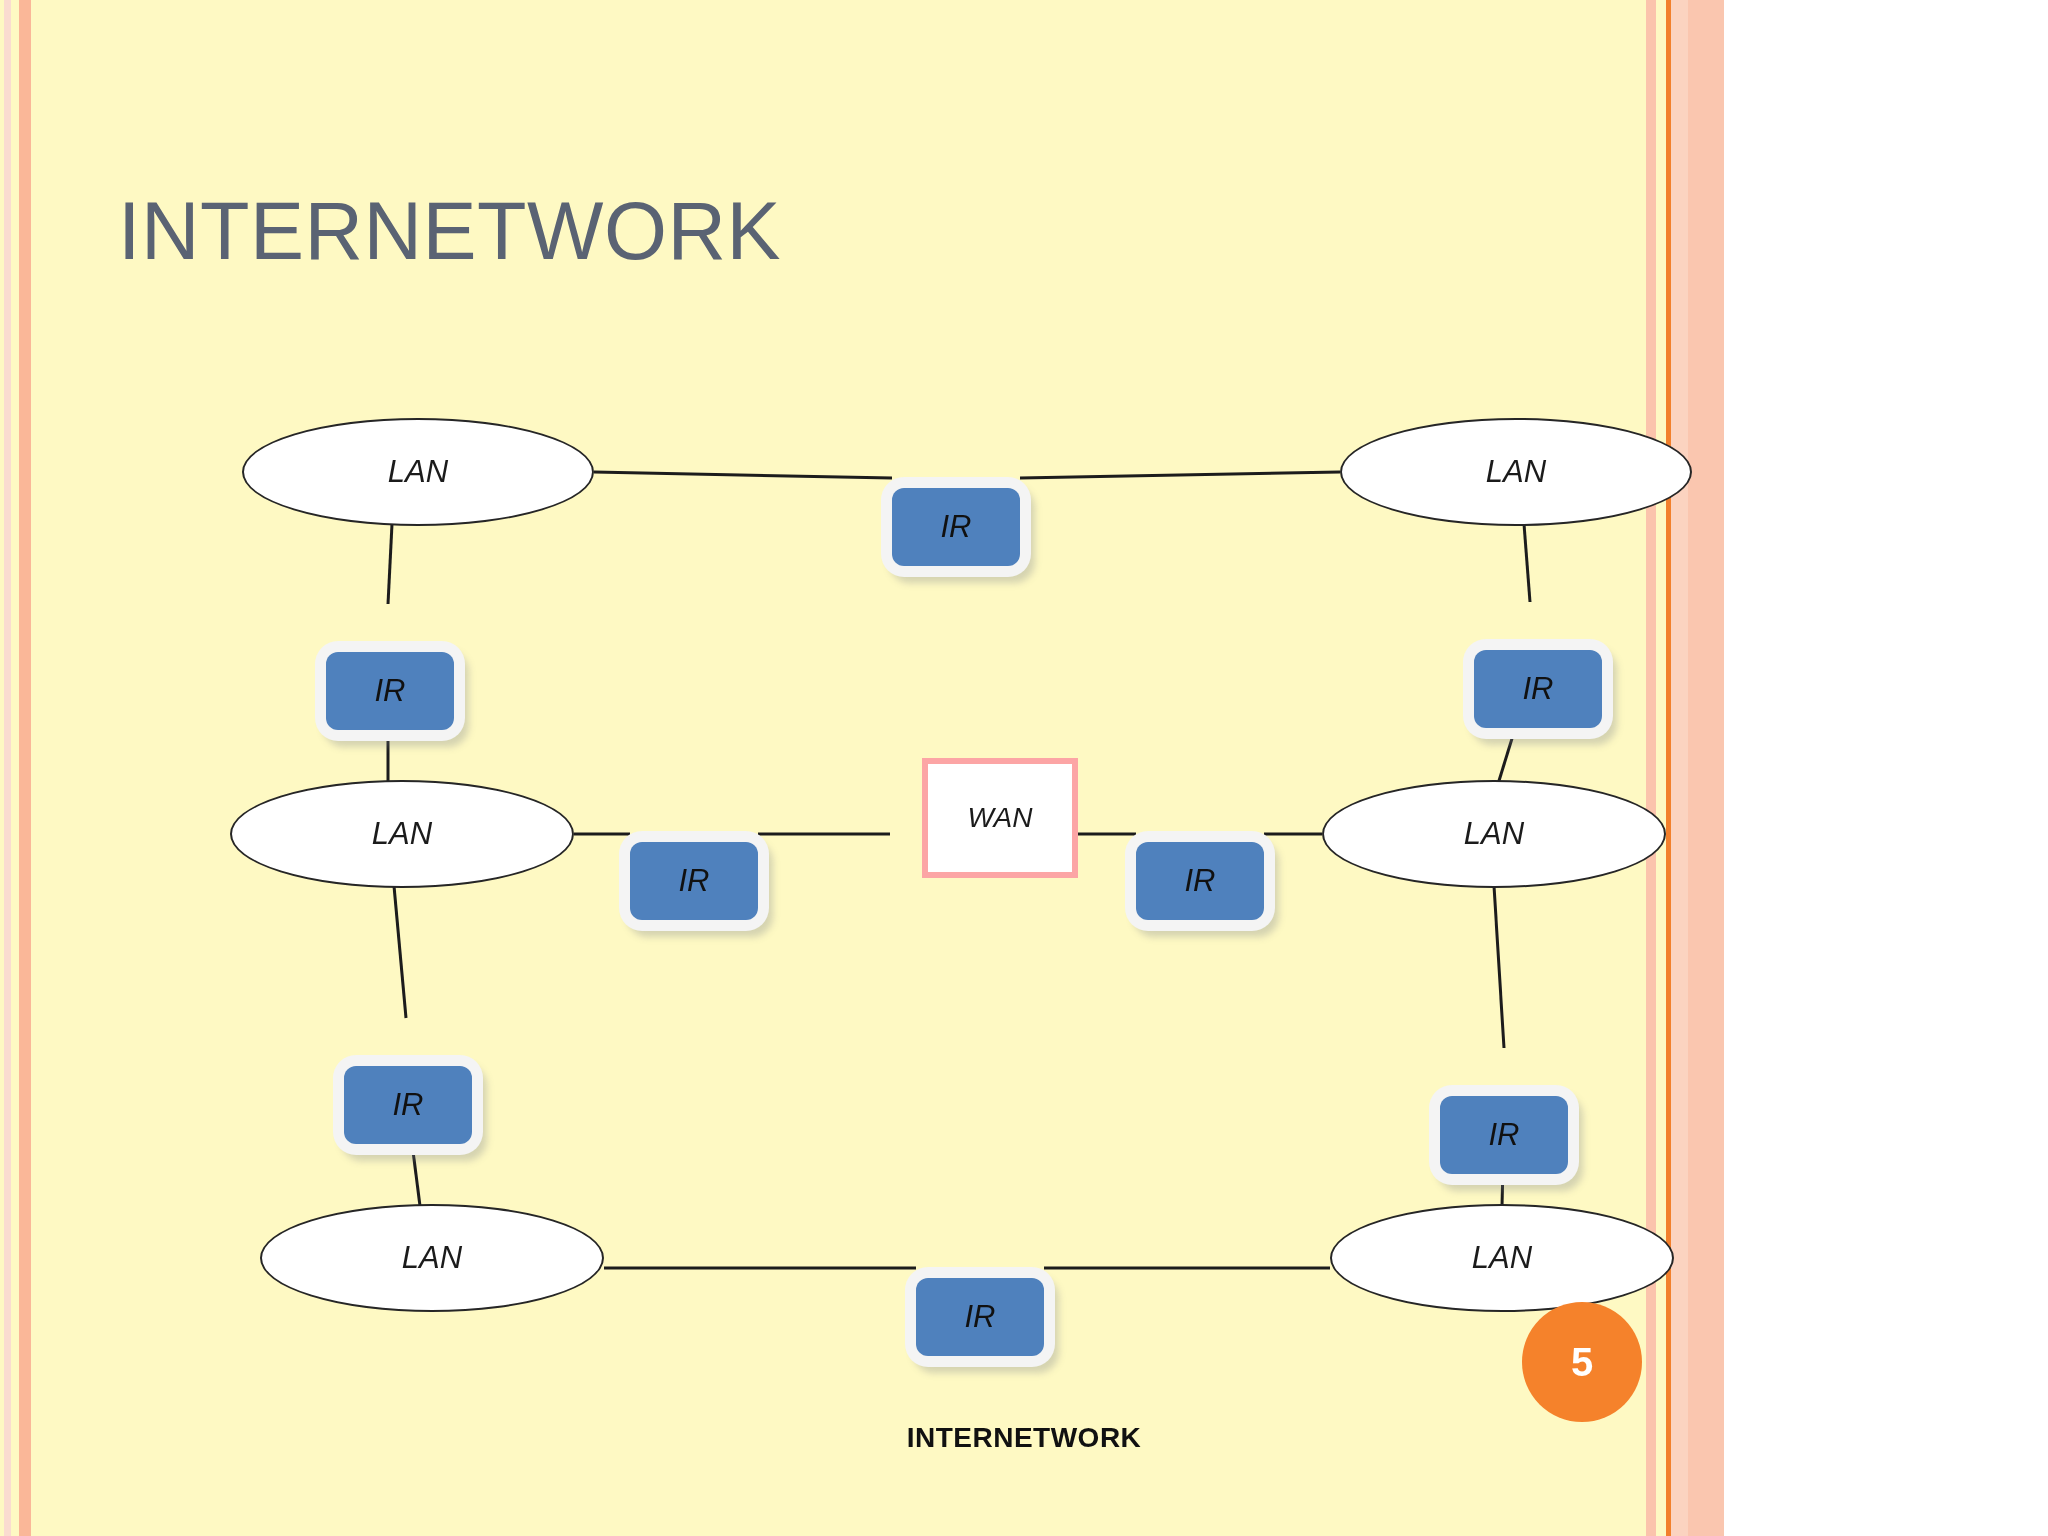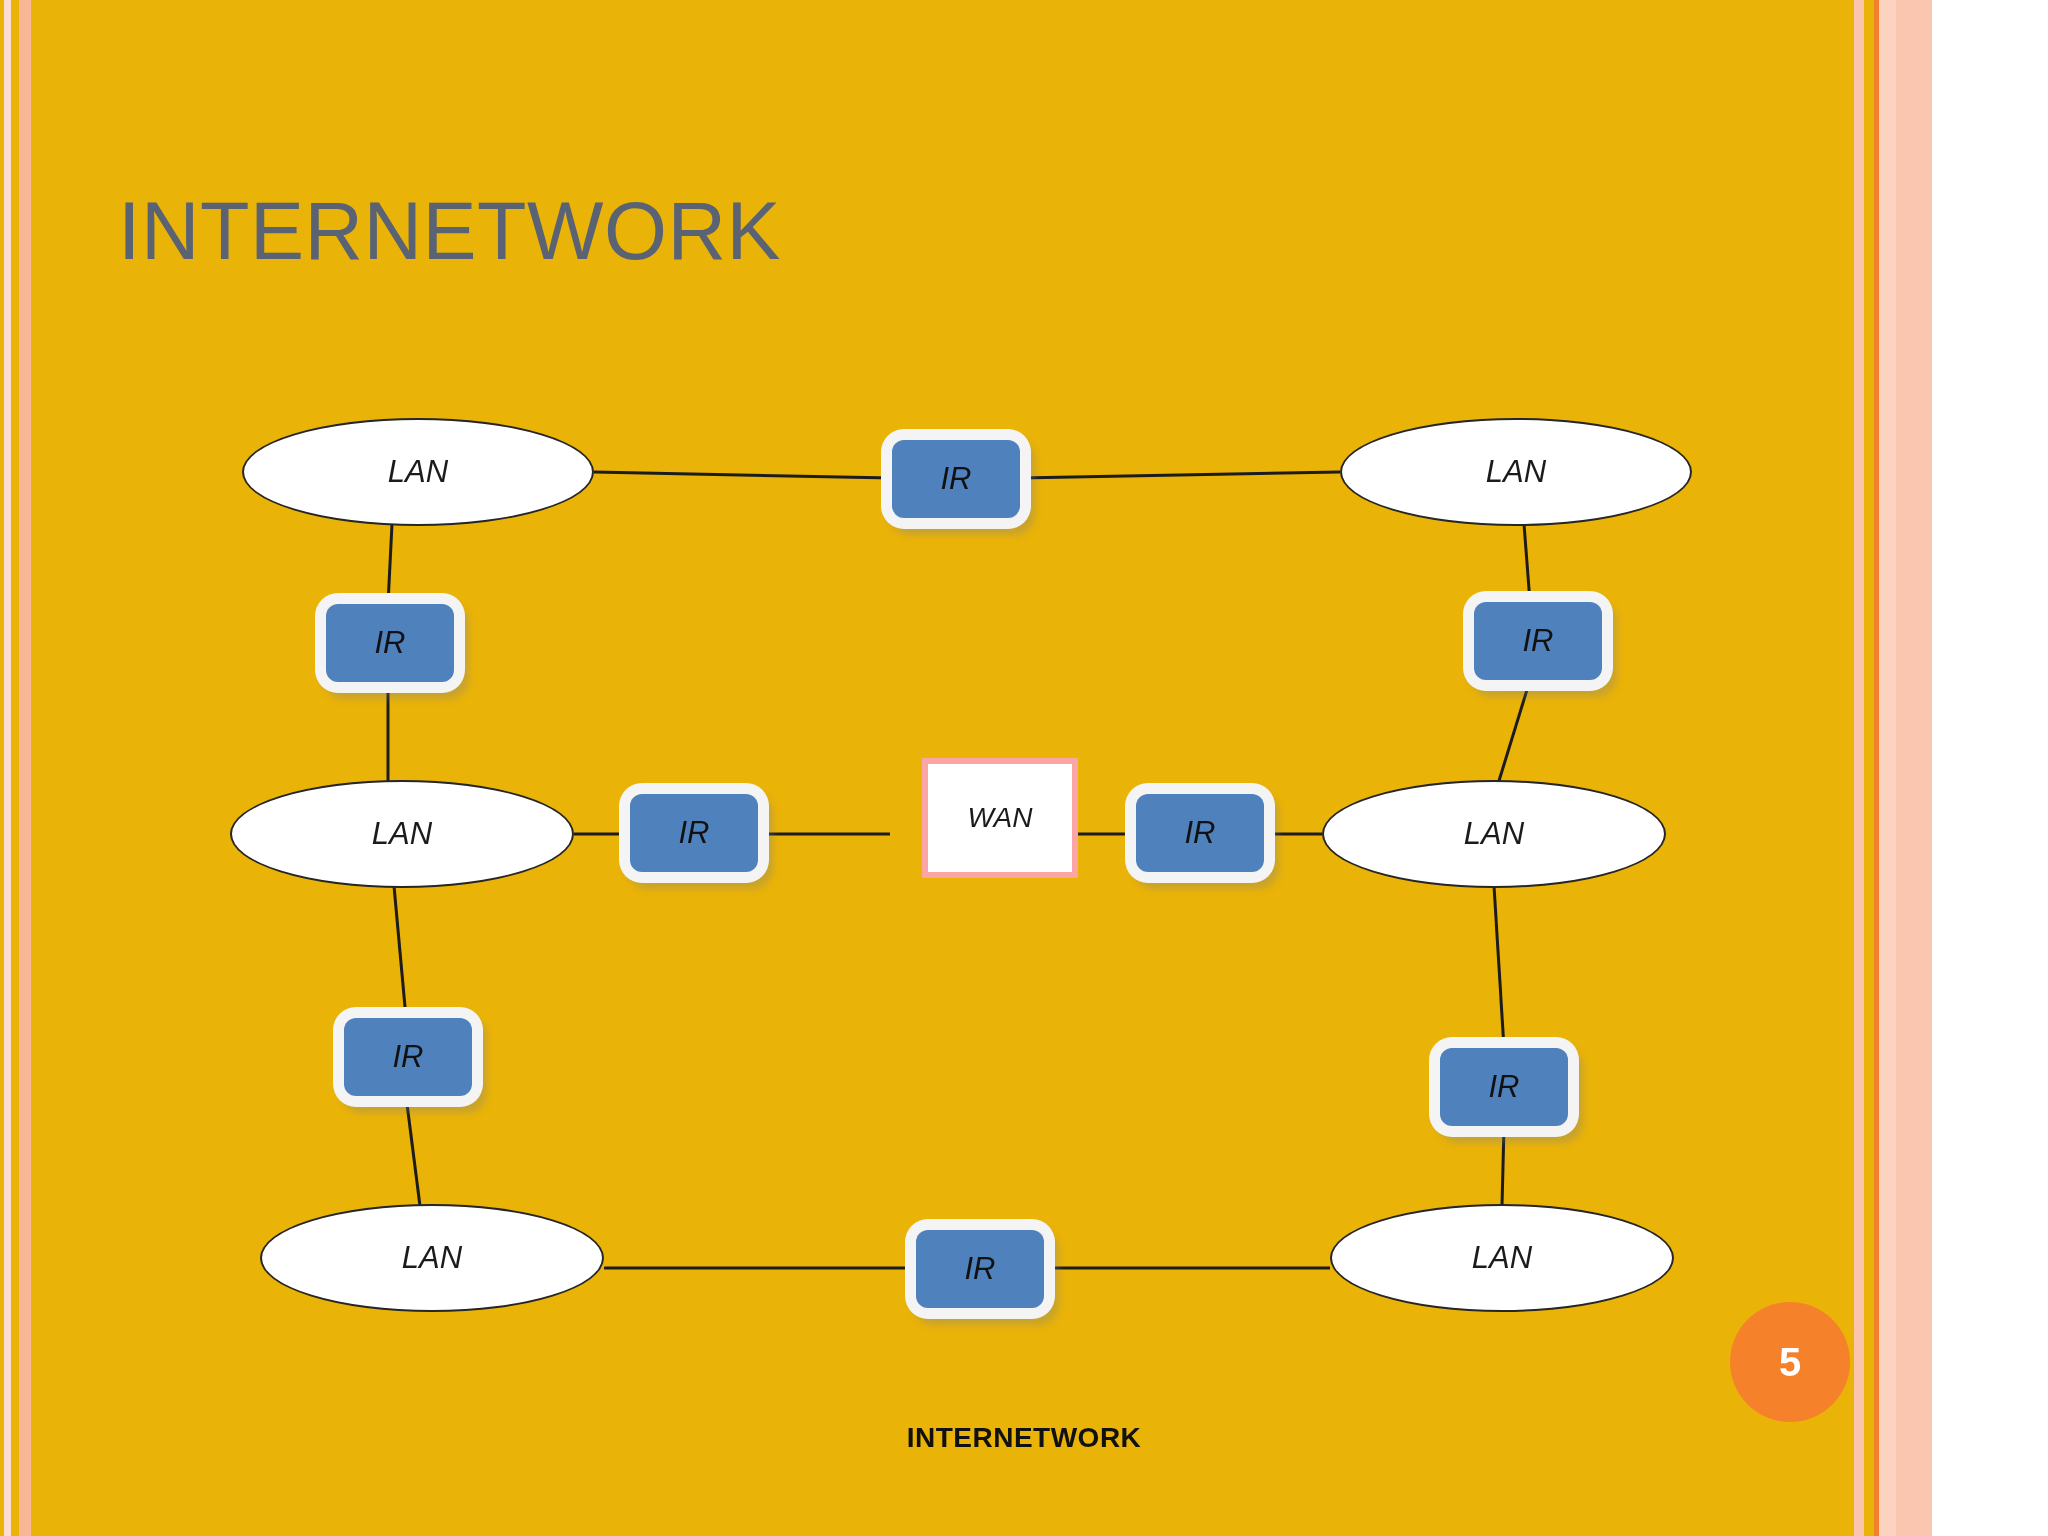--- a/index.html
+++ b/index.html
@@ -6,23 +6,23 @@
   html, body {
     margin: 0;
     padding: 0;
     background: #ffffff;
   }
   body {
     font-family: "Liberation Sans", sans-serif;
   }
   .slide {
     position: relative;
-    width: 1932px;
+    width: 1724px;
     height: 1536px;
-    background: #eab308;
+    background: #fef9c3;
     overflow: hidden;
   }
 
   
   .border-left-inner,
   .border-left-outer,
   .border-right-band,
   .border-right-stripe-a,
   .border-right-stripe-b,
   .border-right-line,
@@ -111,20 +111,21 @@
     margin-left: 32px;
   }
   .ir-node {
     background: #4f81bd;
     border-radius: 12px;
     font-size: 31px;
     color: #111111;
     box-shadow:
       0 0 0 11px #f4f4f4,
       6px 8px 7px 9px rgba(120,126,136,0.30);
+    margin-top: 48px;
   }
 
   
   .caption {
     position: absolute;
     left: 0;
     top: 1422px;
     width: 2048px;
     text-align: center;
     font-size: 28px;

